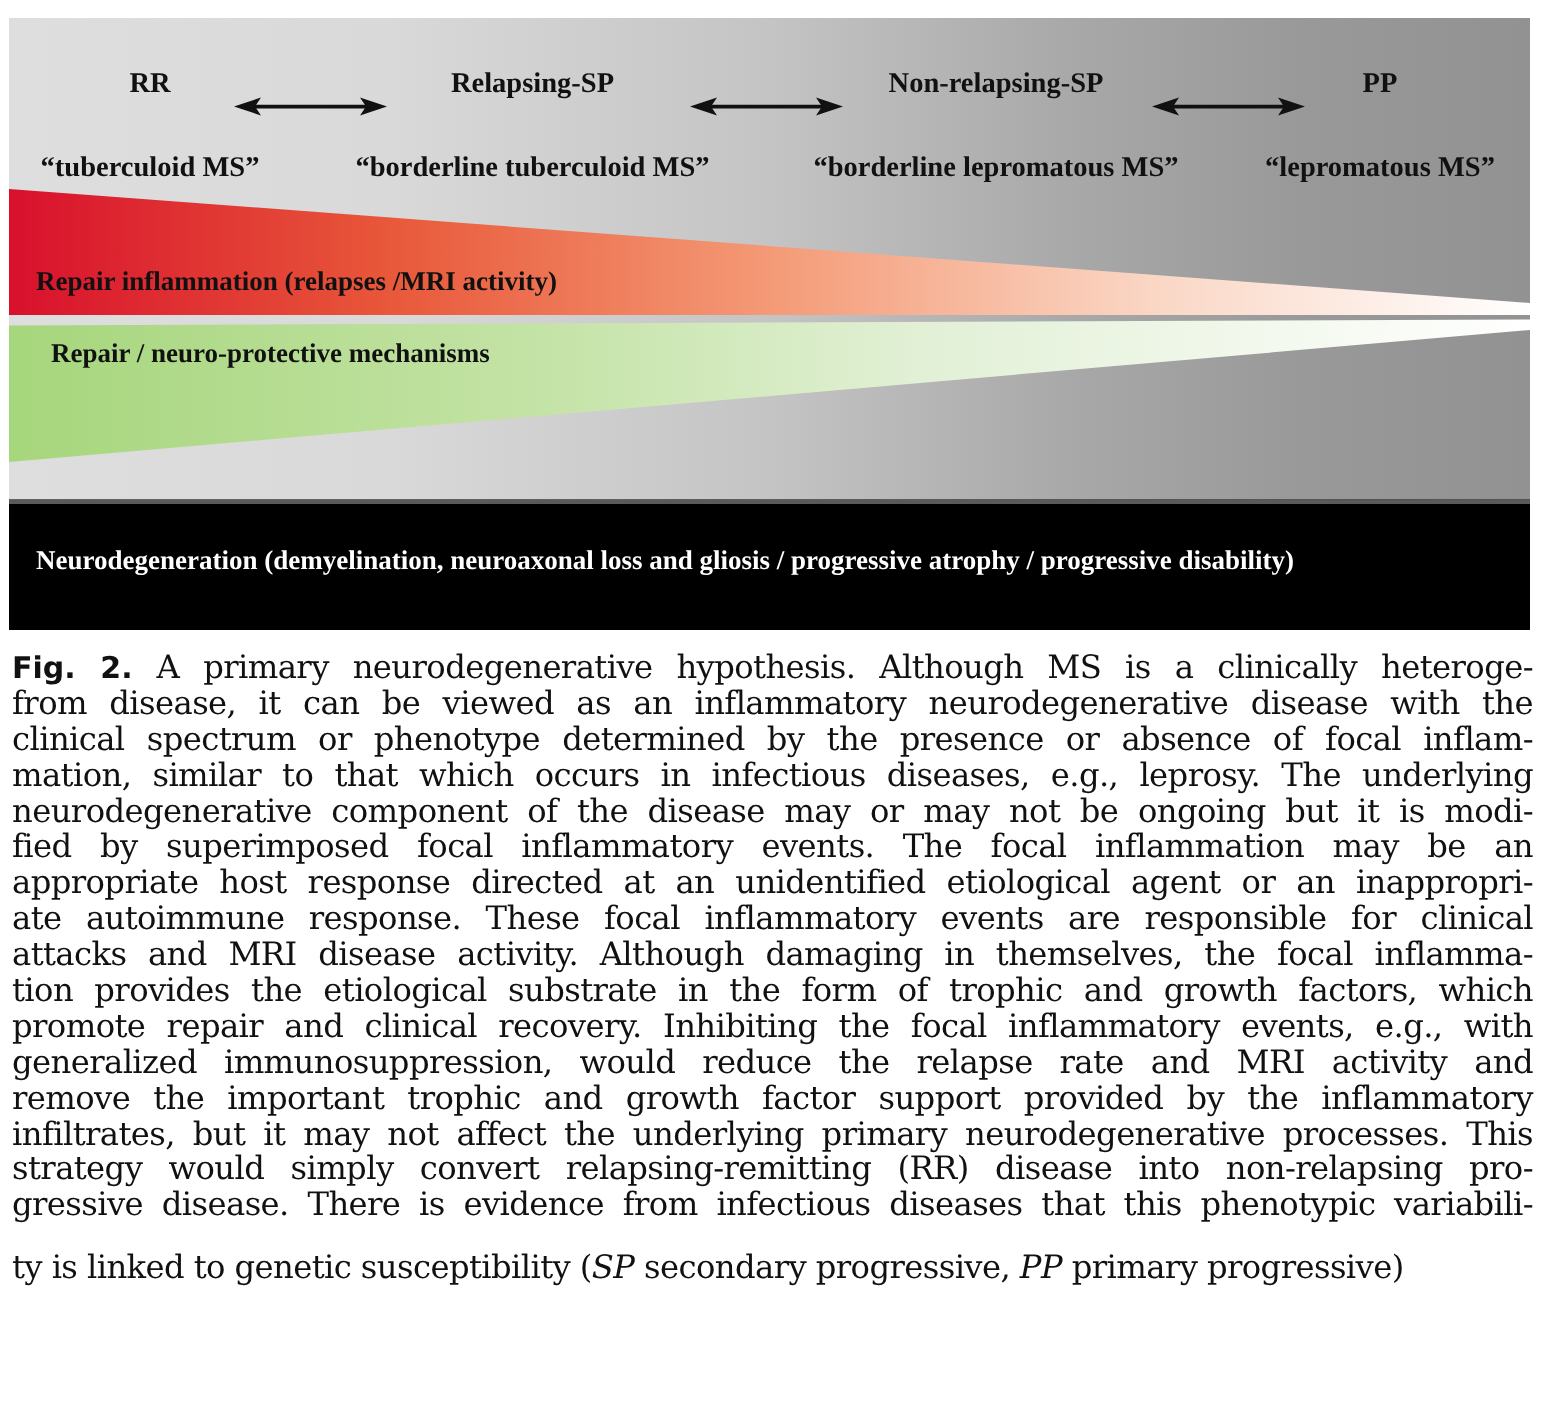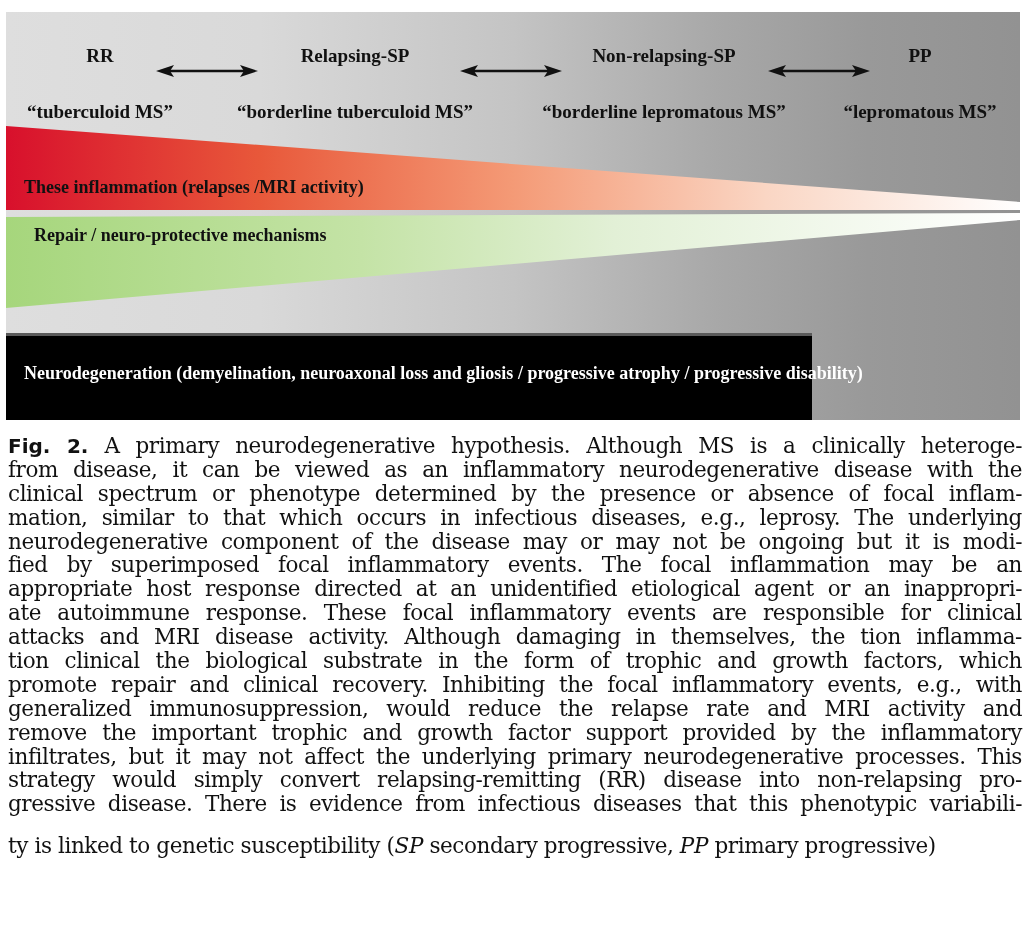--- a/index.html
+++ b/index.html
@@ -8,21 +8,21 @@
     position:absolute; left:6px; top:12px; width:1014px; height:408px;
     background: linear-gradient(to right, #dedede 0%, #d9d9d9 25%, #c4c4c4 50%, #a8a8a8 70%, #999999 85%, #929292 100%);
   }
   .figure svg { position:absolute; left:0; top:0; }
   .stage { position:absolute; text-align:center; font-family:"Liberation Serif", serif; font-weight:bold; color:#111; }
   .stage .name { font-size:19px; line-height:24px; }
   .stage .alias { font-size:19px; line-height:24px; margin-top:32px; white-space:nowrap; }
   .arrow { position:absolute; height:14px; }
   .band-label { position:absolute; font-family:"Liberation Serif", serif; font-weight:bold; font-size:18px; color:#111; white-space:nowrap; }
   .neuro {
-    position:absolute; left:0; top:321px; width:806px; height:87px; background:#000;
+    position:absolute; left:0; top:321px; width:1014px; height:87px; background:#000;
     border-top:3px solid #5a5a5a; box-sizing:border-box;
   }
   .neuro span { position:absolute; left:18px; top:27px; font-family:"Liberation Serif", serif; font-weight:bold; font-size:18px; color:#fff; white-space:nowrap; }
   .caption {
     position:absolute; left:8px; top:434px; width:1014px;
     font-family:"DejaVu Serif", serif; font-size:21.5px; line-height:23.9px; color:#111;
     letter-spacing:-0.4px;
   }
   .caption .line { display:block; text-align:justify; text-align-last:justify; white-space:nowrap; height:23.9px; }
   .caption .line.last { text-align-last:left;margin-top:18px; }
@@ -79,39 +79,39 @@
     <line x1="10" y1="7" x2="92" y2="7" stroke="#111" stroke-width="2.5"></line>
     <polygon points="0,7 18,1 14,7 18,13" fill="#111"></polygon>
     <polygon points="102,7 84,1 88,7 84,13" fill="#111"></polygon>
   </svg>
   <svg class="arrow" style="left:762px; top:52px;" width="102" height="14" viewBox="0 0 102 14">
     <line x1="10" y1="7" x2="92" y2="7" stroke="#111" stroke-width="2.5"></line>
     <polygon points="0,7 18,1 14,7 18,13" fill="#111"></polygon>
     <polygon points="102,7 84,1 88,7 84,13" fill="#111"></polygon>
   </svg>
 
-  <div class="band-label" style="left:18px; top:165px;">These inflammation (relapses /MRI activity)</div>
+  <div class="band-label" style="left:18px; top:165px;">Repair inflammation (relapses /MRI activity)</div>
   <div class="band-label" style="left:18px; top:213px;margin-left:10px;">Repair / neuro-protective mechanisms</div>
 
   <div class="neuro">
     <span>Neurodegeneration (demyelination, neuroaxonal loss and gliosis / progressive atrophy / progressive disability)</span>
   </div>
 </div>
 
 <div class="caption">
   <span class="line"><span class="figlabel">Fig. 2.</span> <span>A primary neurodegenerative hypothesis. Although MS is a clinically heteroge-</span></span>
   <span class="line">from disease, it can be viewed as an inflammatory neurodegenerative disease with the</span>
   <span class="line">clinical spectrum or phenotype determined by the presence or absence of focal inflam-</span>
   <span class="line">mation, similar to that which occurs in infectious diseases, e.g., leprosy. The underlying</span>
   <span class="line">neurodegenerative component of the disease may or may not be ongoing but it is modi-</span>
   <span class="line">fied by superimposed focal inflammatory events. The focal inflammation may be an</span>
   <span class="line">appropriate host response directed at an unidentified etiological agent or an inappropri-</span>
   <span class="line">ate autoimmune response. These focal inflammatory events are responsible for clinical</span>
-  <span class="line">attacks and MRI disease activity. Although damaging in themselves, the tion inflamma-</span>
-  <span class="line">tion clinical the biological substrate in the form of trophic and growth factors, which</span>
+  <span class="line">attacks and MRI disease activity. Although damaging in themselves, the focal inflamma-</span>
+  <span class="line">tion provides the etiological substrate in the form of trophic and growth factors, which</span>
   <span class="line">promote repair and clinical recovery. Inhibiting the focal inflammatory events, e.g., with</span>
   <span class="line">generalized immunosuppression, would reduce the relapse rate and MRI activity and</span>
   <span class="line">remove the important trophic and growth factor support provided by the inflammatory</span>
   <span class="line">infiltrates, but it may not affect the underlying primary neurodegenerative processes. This</span>
   <span class="line">strategy would simply convert relapsing-remitting (RR) disease into non-relapsing pro-</span>
   <span class="line">gressive disease. There is evidence from infectious diseases that this phenotypic variabili-</span>
   <span class="line last"><span>ty is linked to genetic susceptibility (</span><i>SP</i><span> secondary progressive, </span><i>PP</i><span> primary progressive)</span></span>
 </div>
 
 </body></html>

